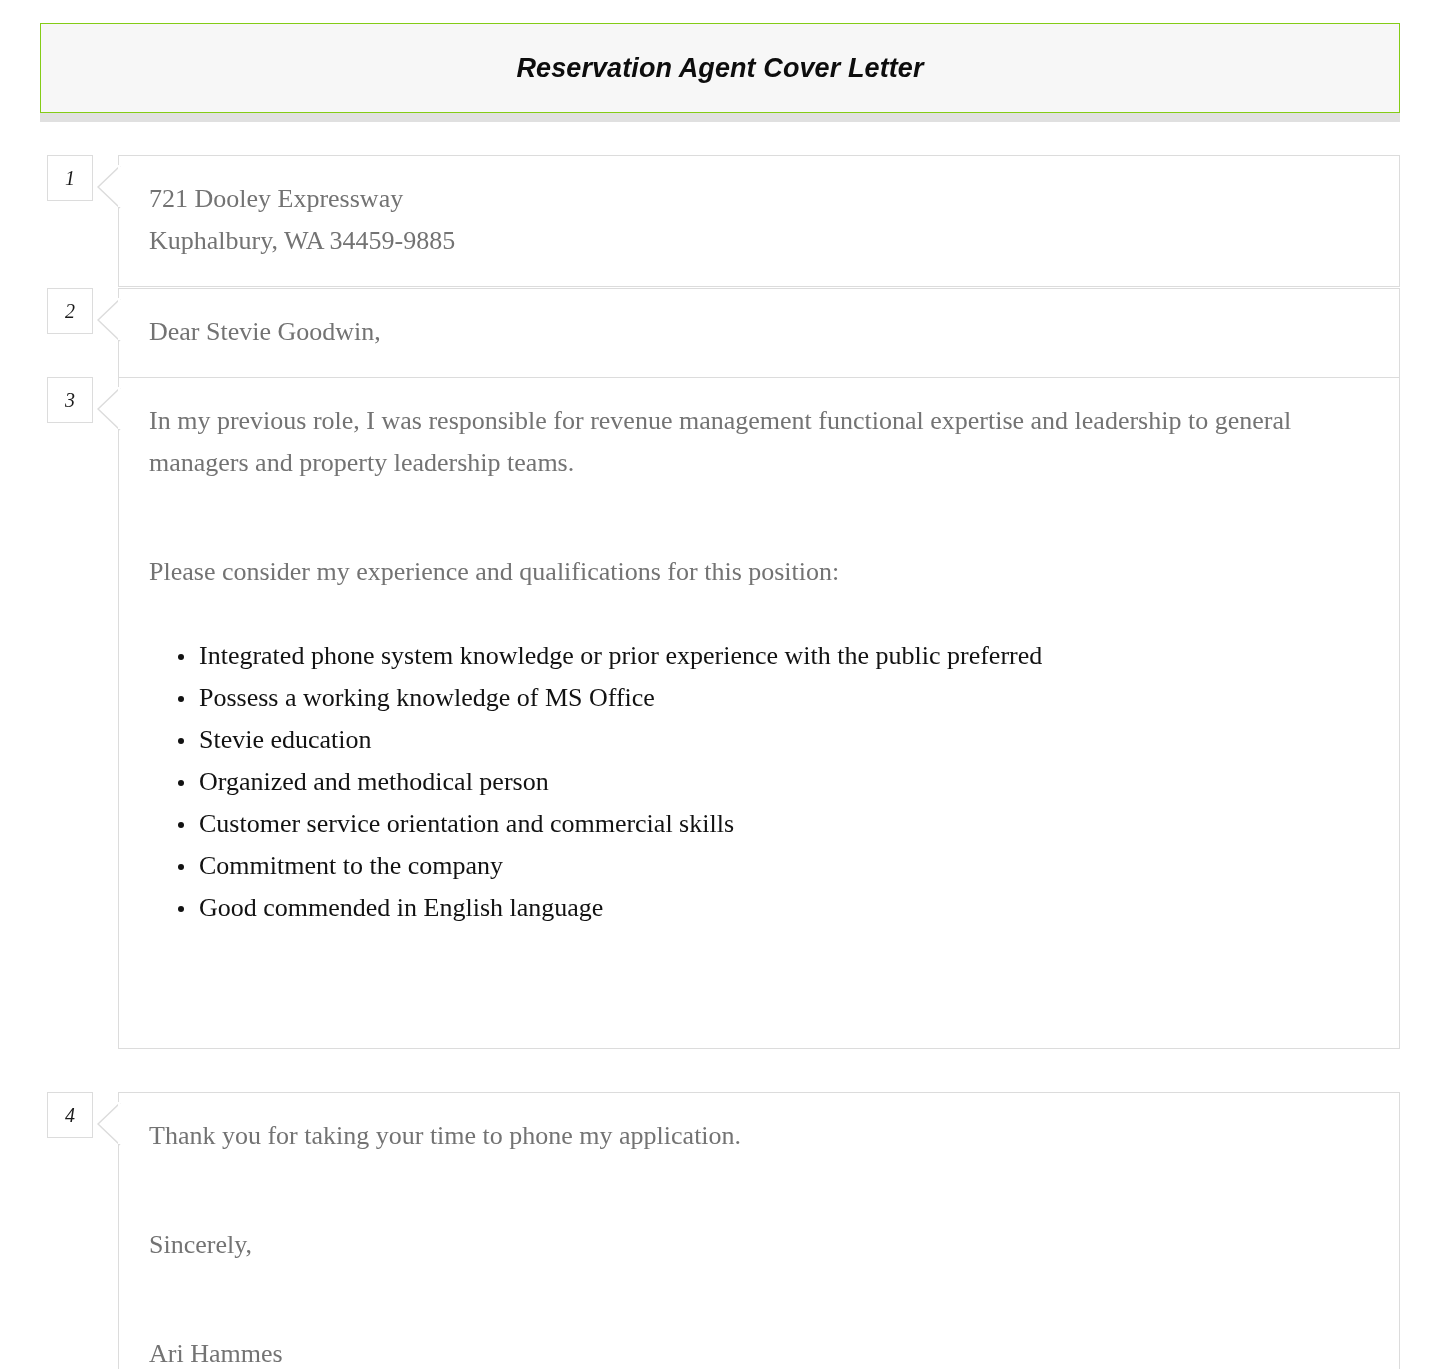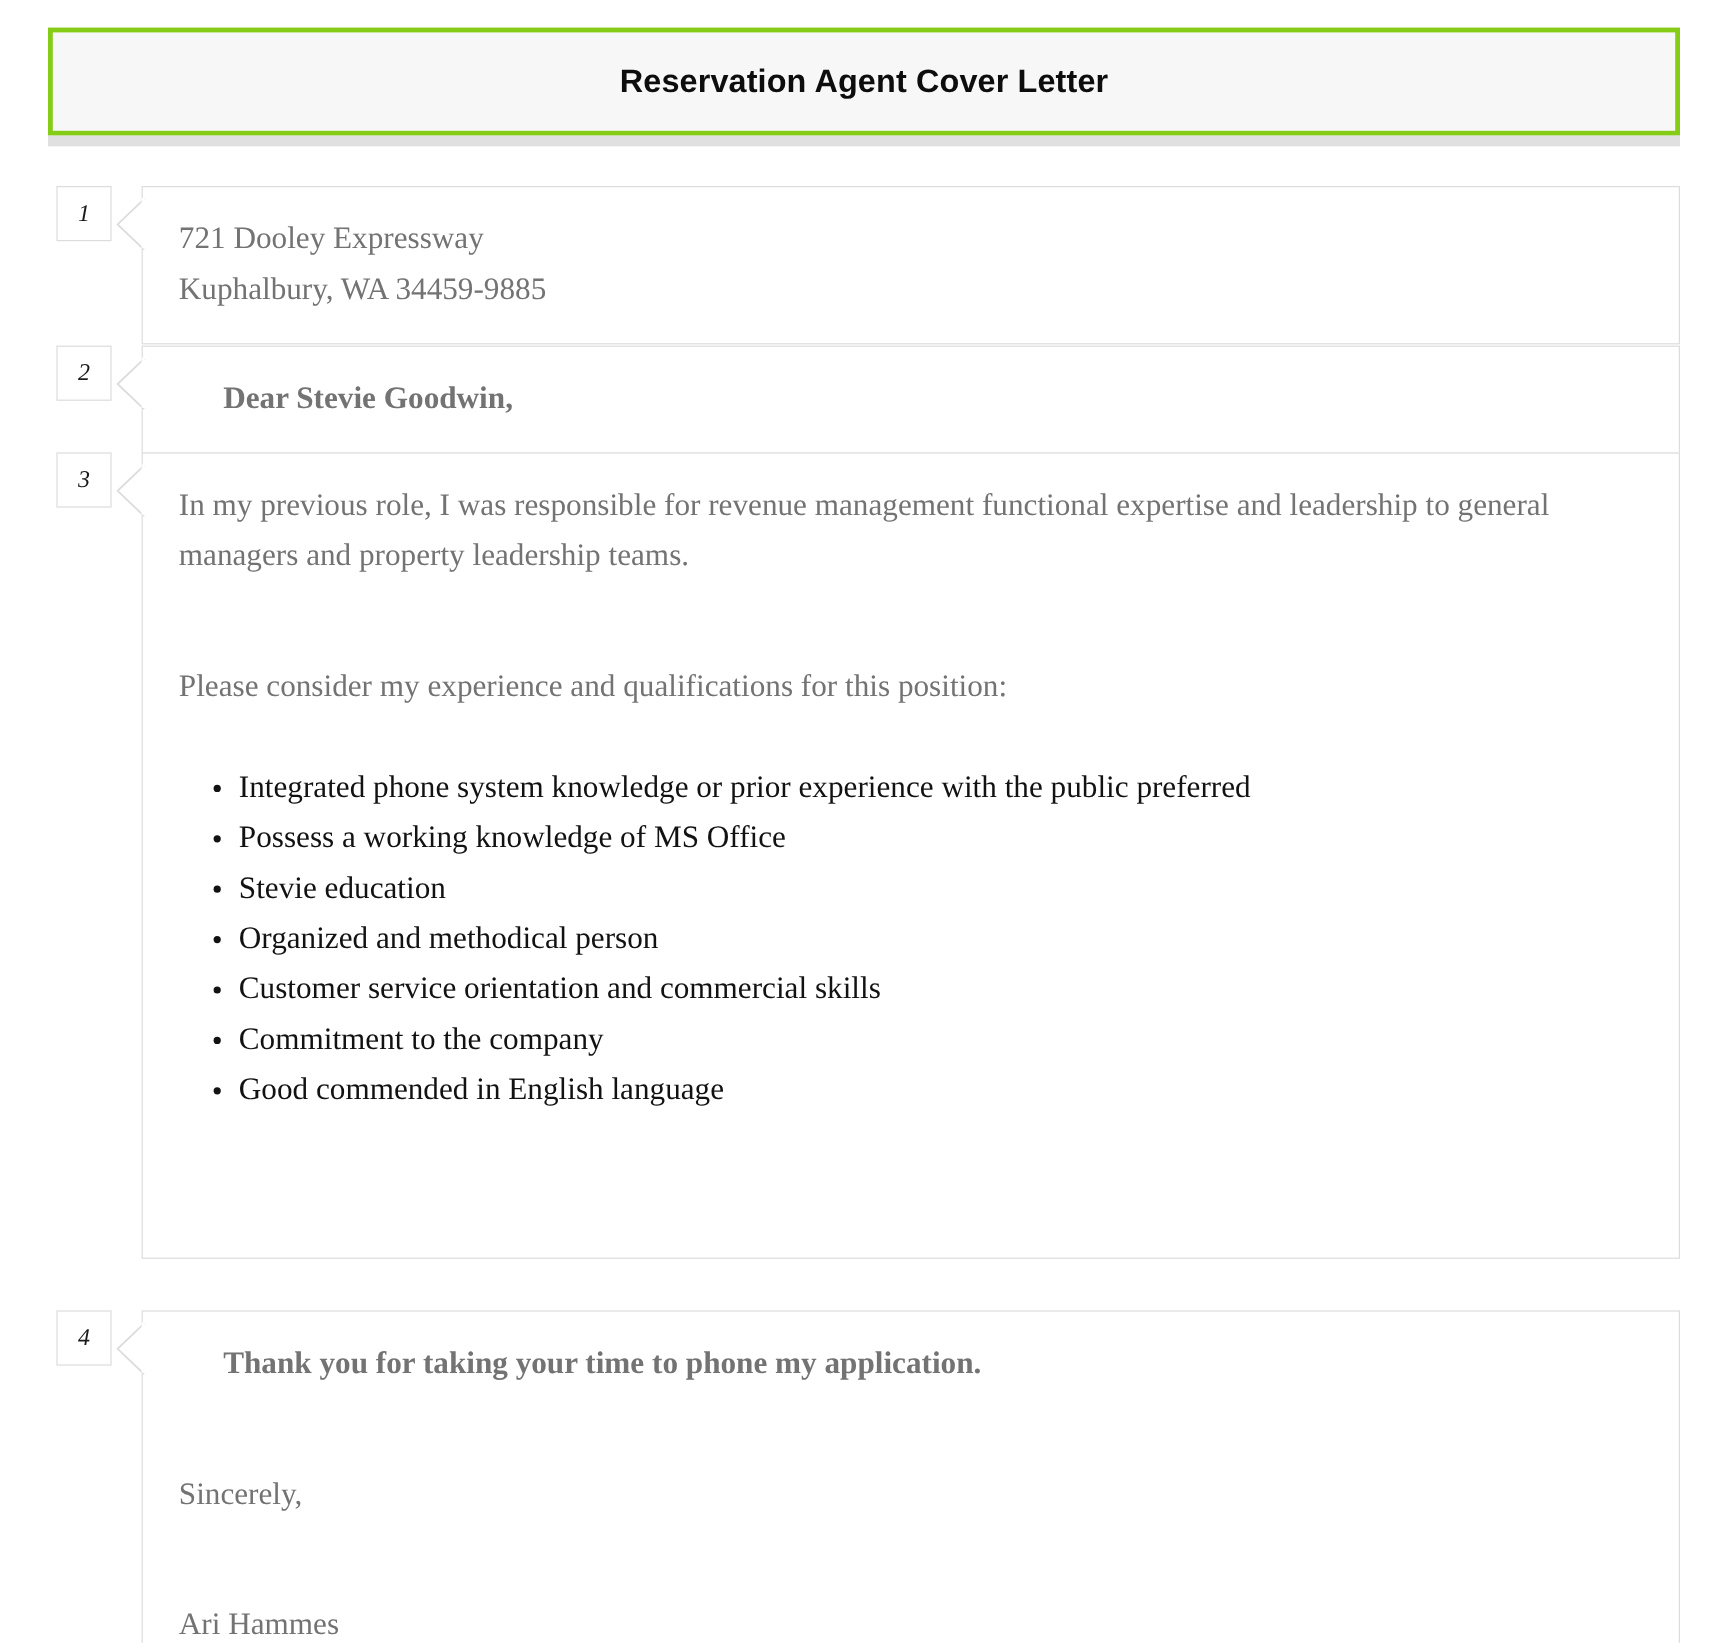--- a/index.html
+++ b/index.html
@@ -25,24 +25,25 @@
 
   
   .doc-header {
     position: absolute;
     left: 40px;
     top: 23px;
     width: 1360px;
     height: 90px;
     box-sizing: border-box;
     background: #f7f7f7;
-    border: 4px solid #84cc16;
+    border: 1px solid #84cc16;
     display: flex;
     align-items: center;
     justify-content: center;
+    font-style: italic;
   }
   .doc-title {
     font-family: "Liberation Sans", "DejaVu Sans", sans-serif;
     font-weight: bold;
     font-size: 27px;
     color: #0d0d0d;
     letter-spacing: 0.1px;
     line-height: 1.2;
   }
   .header-shadow-bar {
@@ -113,22 +114,21 @@
   }
 
   
   .body-text {
     font-family: "Liberation Serif", "DejaVu Serif", serif;
     font-size: 26px;
     line-height: 42px;
     color: #737373;
   }
   .body-text.bold {
-    font-weight: bold;
-    margin-left: 37px;
+    font-weight: normal;
   }
   .para {
     margin: 0;
   }
   .para + .para {
     margin-top: 67px;
   }
 
   .bullet-list {
     margin: 42px 0 0 0;

